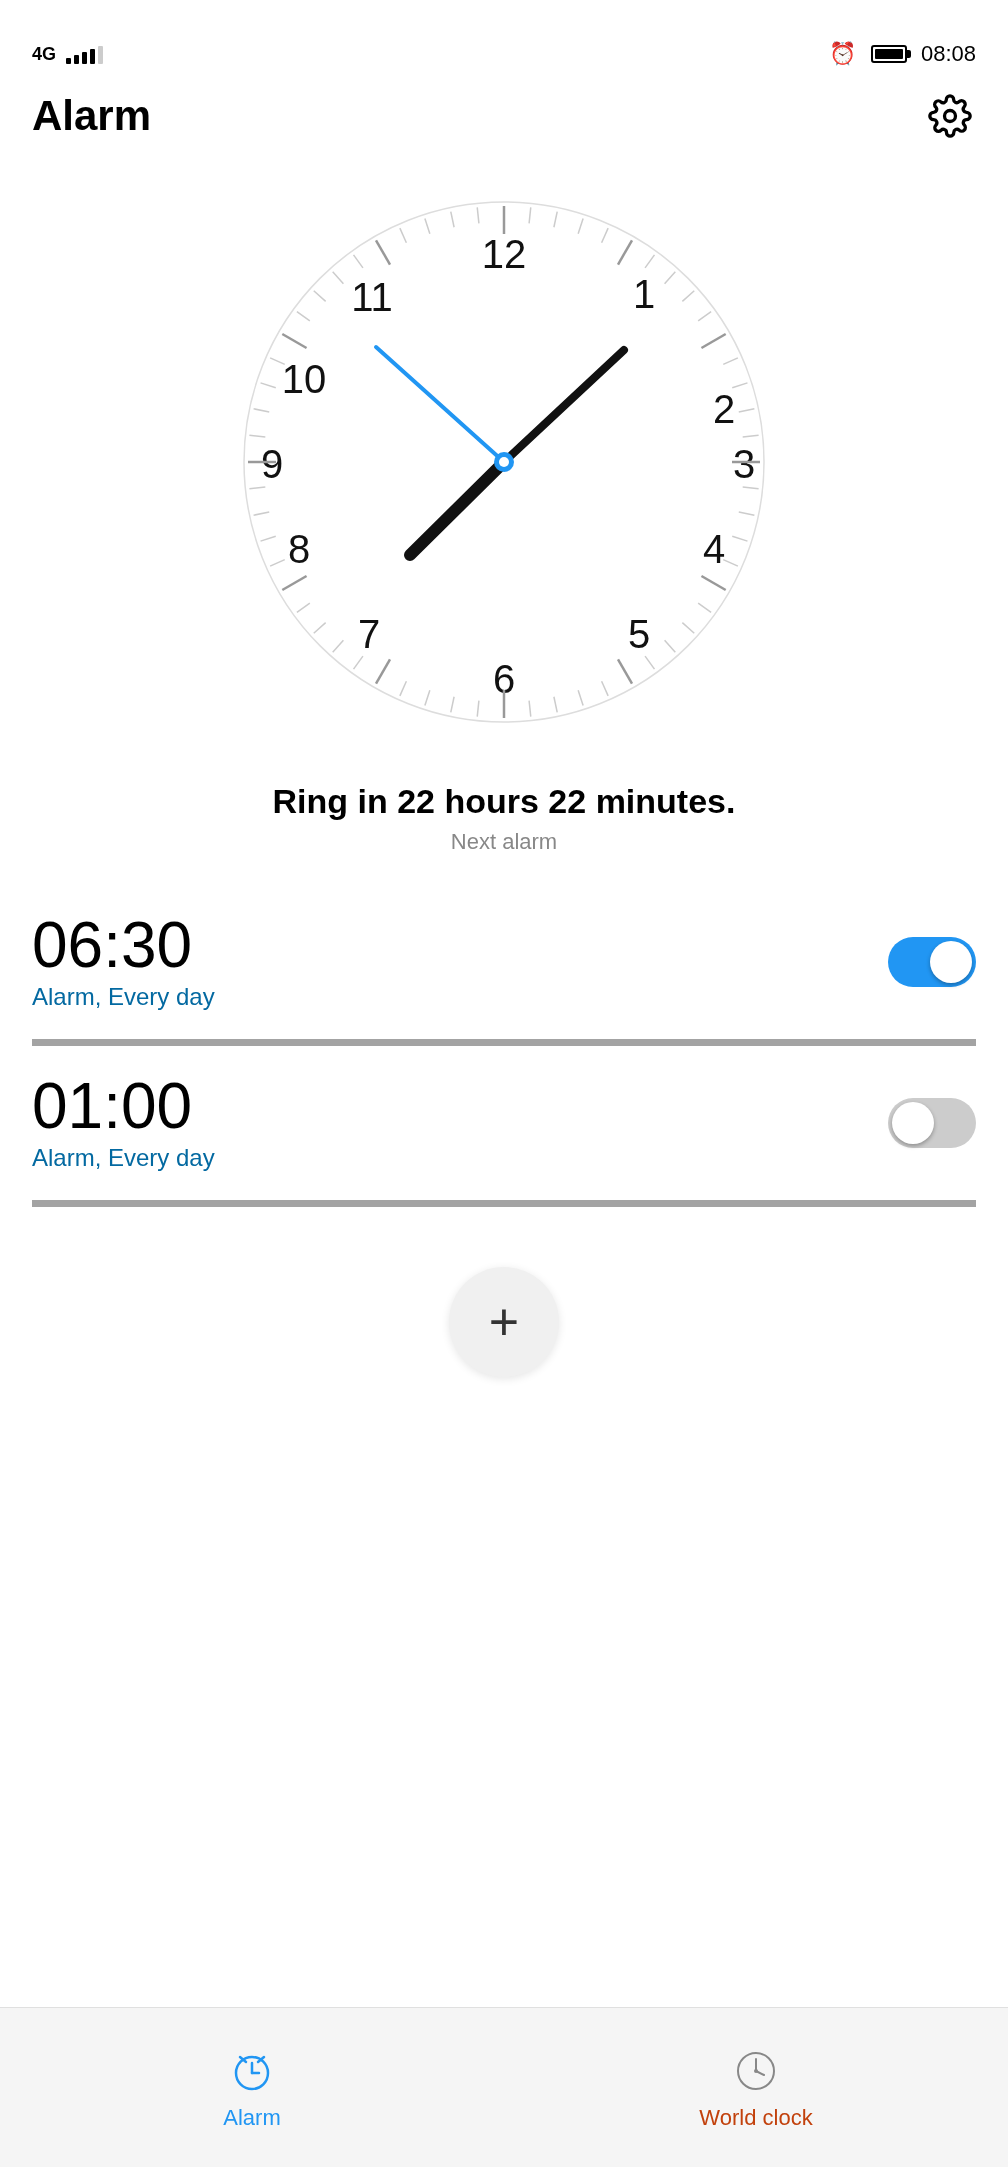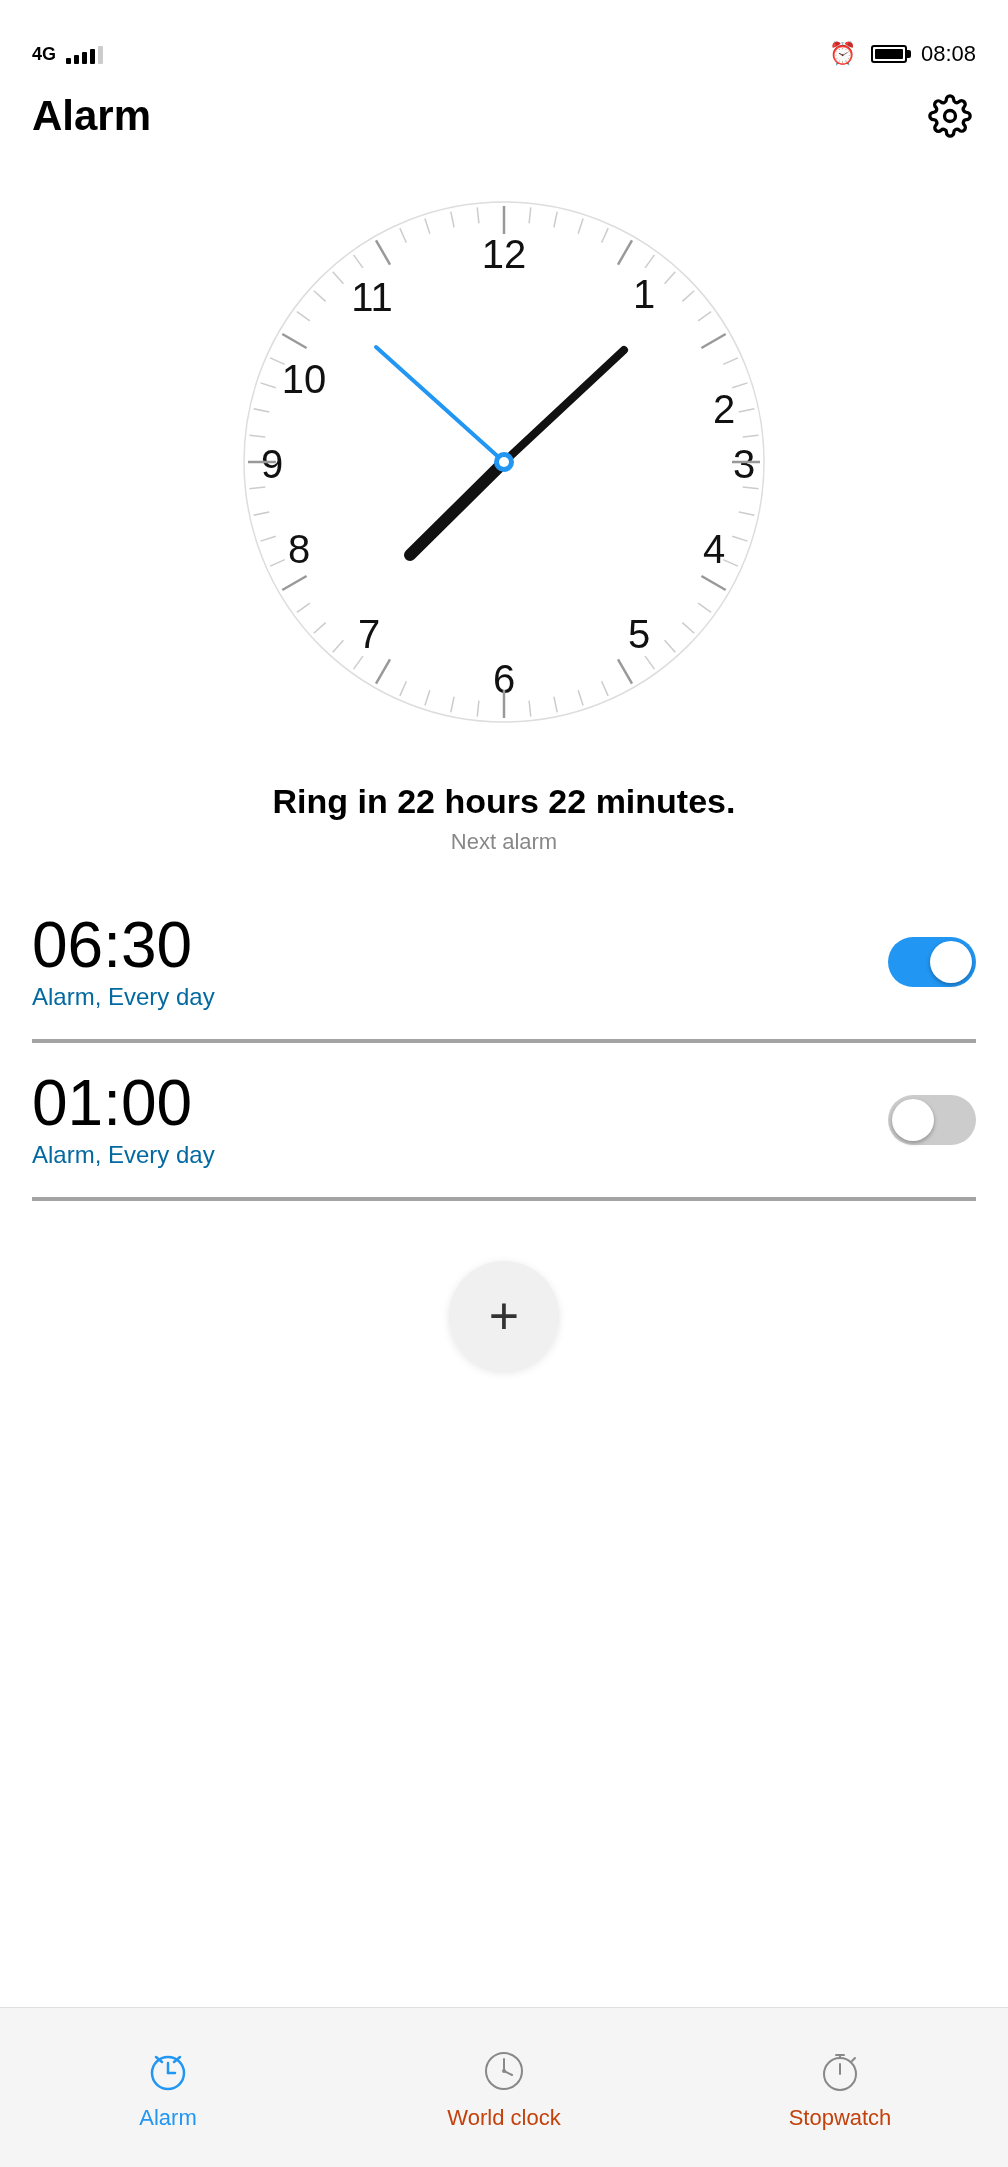--- a/index.html
+++ b/index.html
@@ -144,21 +144,21 @@
 
     
     .alarm-list {
       padding: 0 32px;
     }
     .alarm-item {
       display: flex;
       justify-content: space-between;
       align-items: center;
       padding: 28px 0;
-      border-bottom: 4px solid #a3a3a3;
+      border-bottom: 7px solid #a3a3a3;
     }
     .alarm-time {
       font-size: 64px;
       font-weight: 300;
       color: #000;
       line-height: 1;
     }
     .alarm-label {
       font-size: 24px;
       color: #0369a1;
@@ -471,25 +471,15 @@
   <div class="nav-item">
     <svg class="nav-icon" viewBox="0 0 52 52">
       <circle cx="26" cy="26" r="18" fill="none" stroke="#888" stroke-width="2"></circle>
       <line x1="26" y1="26" x2="26" y2="14" stroke="#888" stroke-width="2" stroke-linecap="round"></line>
       <line x1="26" y1="26" x2="34" y2="30" stroke="#888" stroke-width="2" stroke-linecap="round"></line>
       <circle cx="26" cy="26" r="2" fill="#888"></circle>
     </svg>
     <span class="nav-label">World clock</span>
   </div>
 
-  <div class="nav-item">
-    <svg class="nav-icon" viewBox="0 0 52 52">
-      <circle cx="26" cy="29" r="16" fill="none" stroke="#888" stroke-width="2"></circle>
-      <line x1="26" y1="29" x2="26" y2="19" stroke="#888" stroke-width="2" stroke-linecap="round"></line>
-      <line x1="22" y1="10" x2="30" y2="10" stroke="#888" stroke-width="2" stroke-linecap="round"></line>
-      <line x1="26" y1="10" x2="26" y2="13" stroke="#888" stroke-width="2" stroke-linecap="round"></line>
-      <line x1="38" y1="16" x2="41" y2="13" stroke="#888" stroke-width="2" stroke-linecap="round"></line>
-    </svg>
-    <span class="nav-label">Stopwatch</span>
-  </div>
 
 
 </div>
 
 </body></html>

